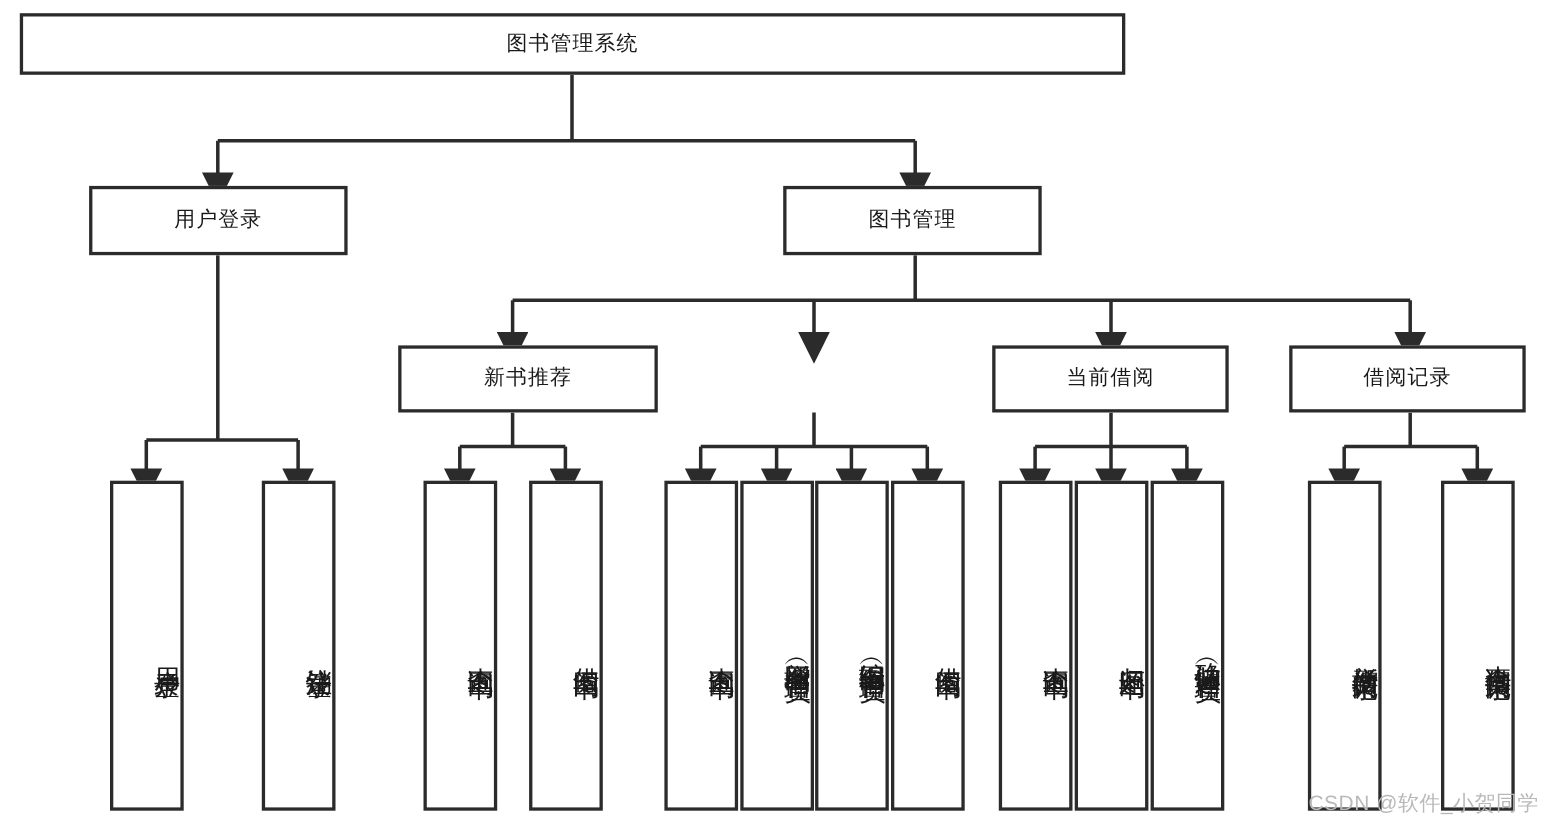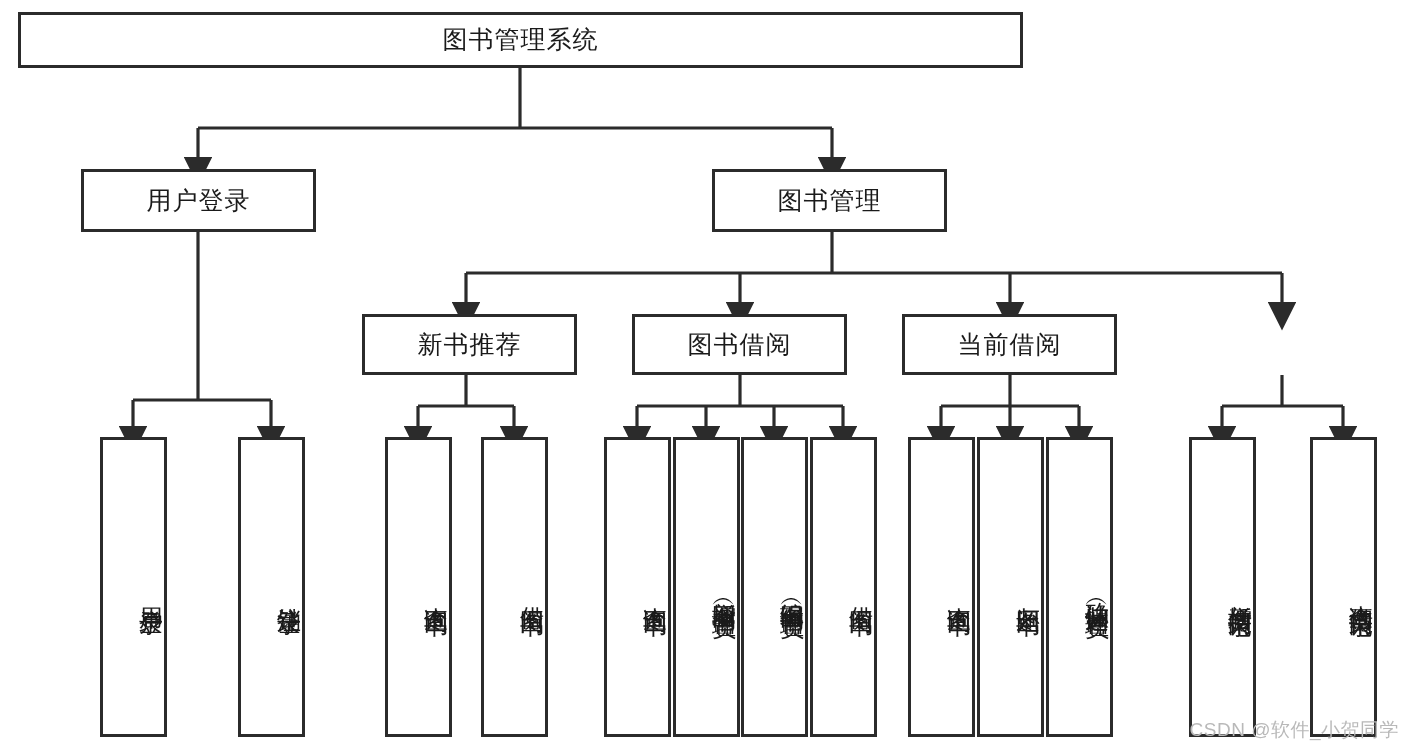--- a/index.html
+++ b/index.html
@@ -30,21 +30,21 @@
     box-sizing: border-box;
     border: 3px solid #2b2b2b;
     background: #ffffff;
     color: #1a1a1a;
     display: flex;
     align-items: center;
     justify-content: center;
     text-align: center;
   }
   .node.horiz {
-    font-size: 25px;
+    font-size: 19px;
     letter-spacing: 1px;
     line-height: 1.1;
   }
   .node.vert {
     writing-mode: vertical-rl;
     text-orientation: upright;
     font-size: 24px;
     line-height: 1.12;
     letter-spacing: 2px;
     align-items: flex-start;
@@ -125,28 +125,28 @@
     <span>图书管理系统</span>
   </div>
 
   <div class="node horiz" style="left:81px; top:169px; width:235px; height:63px;">
     <span>用户登录</span>
   </div>
   <div class="node horiz" style="left:712px; top:169px; width:235px; height:63px;font-family:Liberation Serif, serif;">
     <span>图书管理</span>
   </div>
 
-  <div class="node horiz" style="left:362px; top:314px; width:215px; height:61px;">
+  <div class="node horiz" style="left:362px; top:314px; width:236px; height:61px;">
     <span>新书推荐</span>
-  </div>
-  <div class="node horiz" style="left:632px; top:314px; width:215px; height:61px;">
-    <span>图书借阅</span>
   </div>
   <div class="node horiz" style="left:902px; top:314px; width:215px; height:61px;text-align:center;">
     <span>当前借阅</span>
+  </div>
+  <div class="node horiz" style="left:1172px; top:314px; width:215px; height:61px;">
+    <span>借阅记录</span>
   </div>
 
   <div class="node vert" style="left:100px; top:437px; width:67px; height:300px;">
     <span class="vlabel">用户登录</span>
   </div>
   <div class="node vert" style="left:238px; top:437px; width:67px; height:300px;">
     <span class="vlabel">注销登录</span>
   </div>
 
   <div class="node vert" style="left:385px; top:437px; width:67px; height:300px;">

